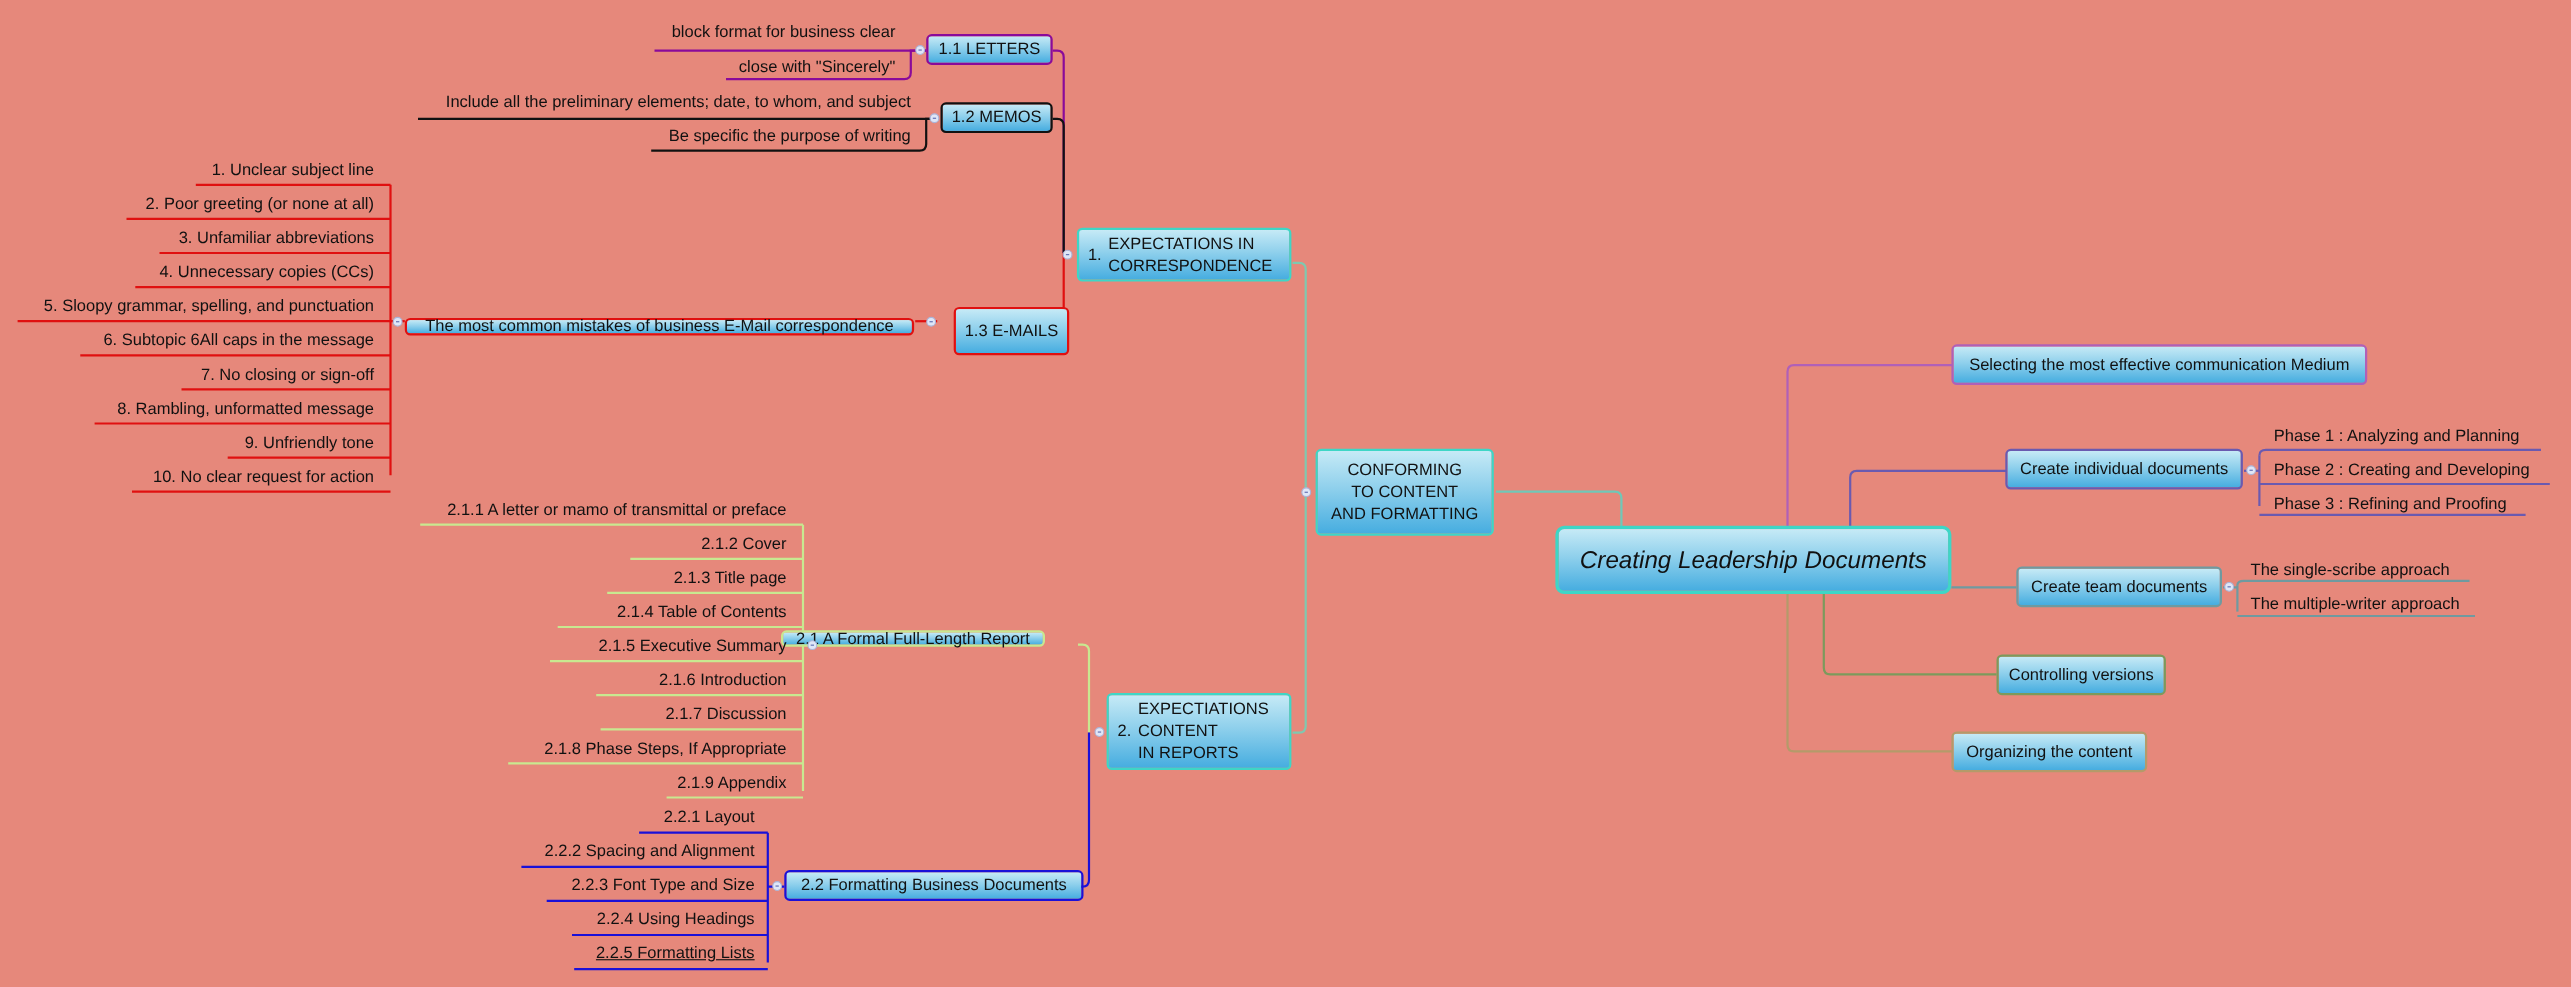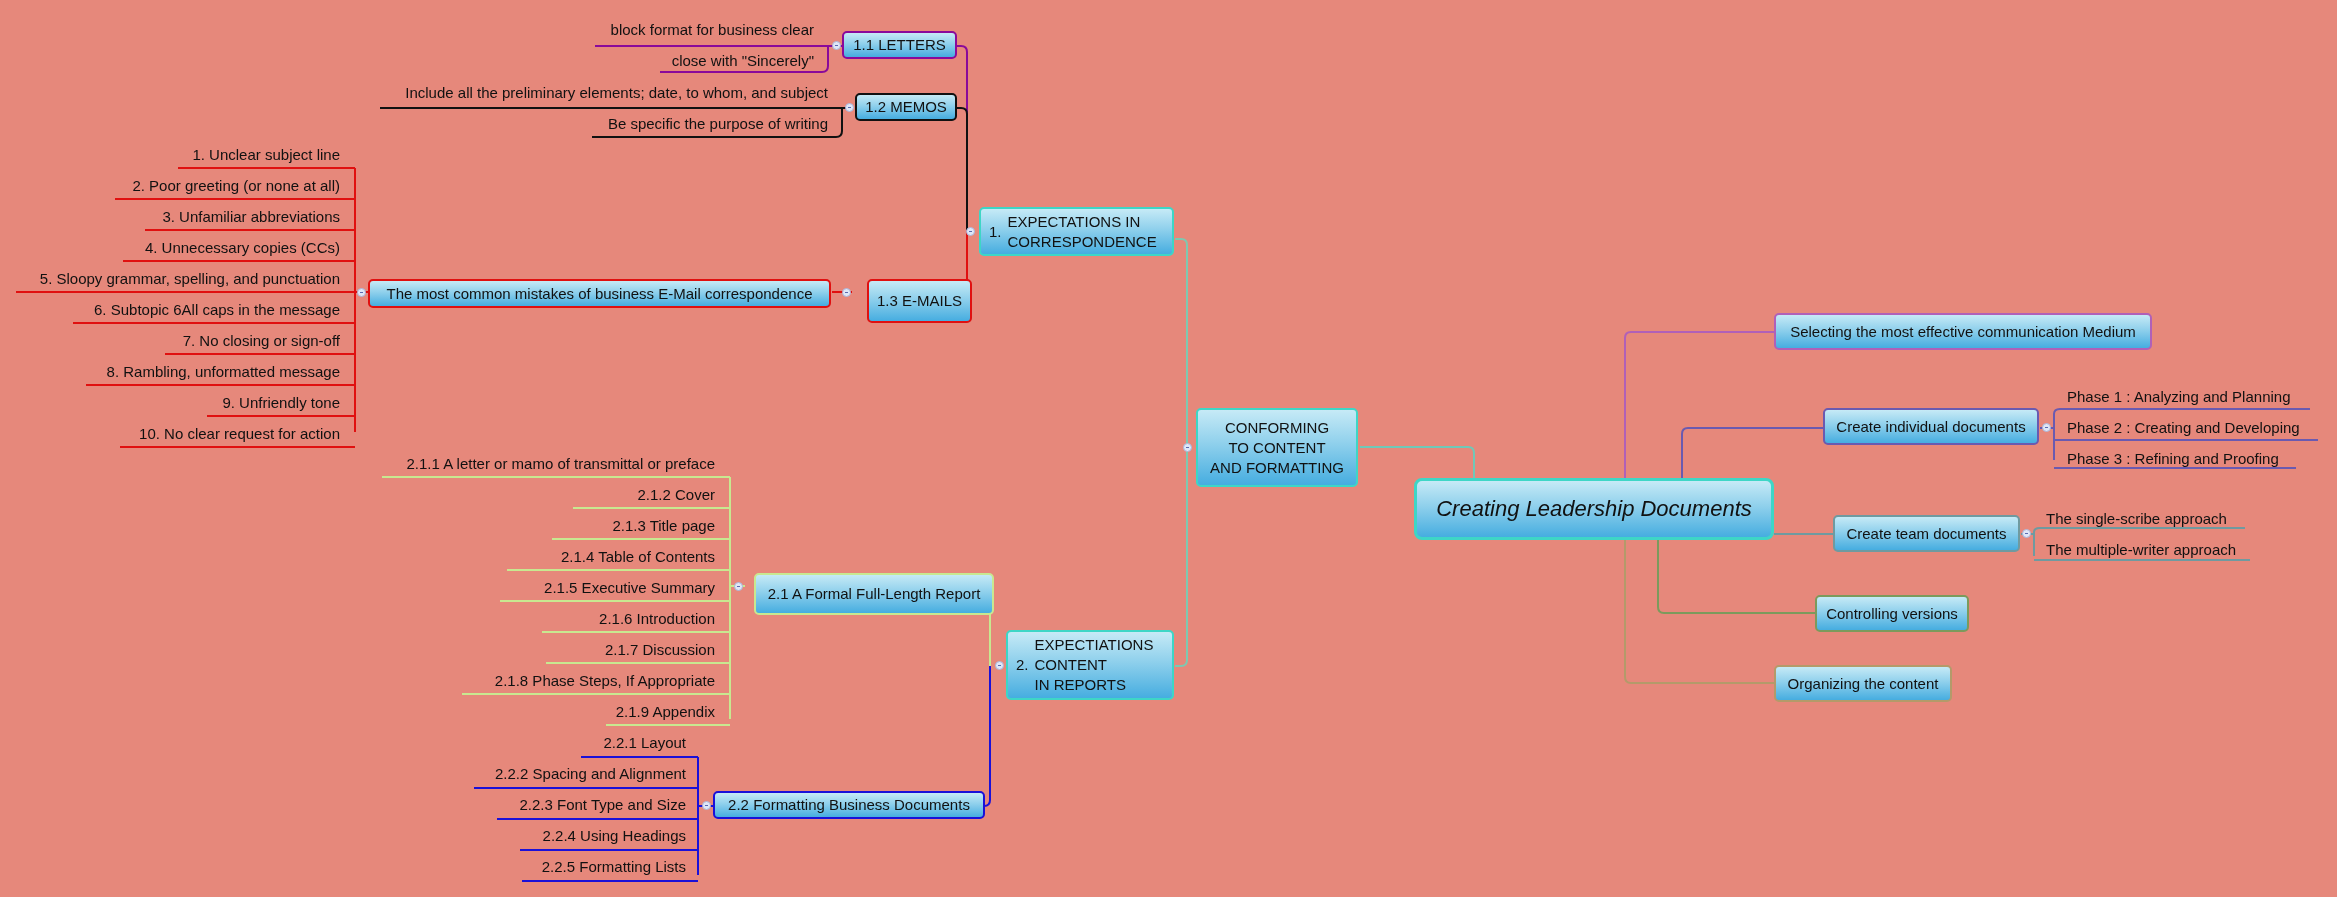--- a/index.html
+++ b/index.html
@@ -135,21 +135,21 @@
   <span>1.2 MEMOS</span>
 </div>
 <div class="tog" style="left:845px;top:103px;"></div>
 <div class="leaf r" style="right:1509px;top:84px;">Include all the preliminary elements; date, to whom, and subject</div>
 <div class="leaf r" style="right:1509px;top:115px;">Be specific the purpose of writing</div>
 
 <div class="node" style="left:852px;top:279px;width:105px;height:44px;border:2px solid #e01010;margin-left:15px;">
   <span>1.3 E-MAILS</span>
 </div>
 <div class="tog" style="left:842px;top:288px;"></div>
-<div class="node" style="left:368px;top:279px;width:463px;height:29px;border:2px solid #e01010;text-align:center;">
+<div class="node" style="left:368px;top:289px;width:463px;height:16px;border:2px solid #e01010;text-align:center;">
   <span>The most common mistakes of business E-Mail correspondence</span>
 </div>
 <div class="tog" style="left:357px;top:288px;"></div>
 
 <div>
   <div class="leaf r" style="right:1997px;top:146px;">1. Unclear subject line</div>
   <div class="leaf r" style="right:1997px;top:177px;">2. Poor greeting (or none at all)</div>
   <div class="leaf r" style="right:1997px;top:208px;">3. Unfamiliar abbreviations</div>
   <div class="leaf r" style="right:1997px;top:239px;">4. Unnecessary copies (CCs)</div>
   <div class="leaf r" style="right:1997px;top:270px;">5. Sloopy grammar, spelling, and punctuation</div>
@@ -163,21 +163,21 @@
 <div class="node" style="left:1006px;top:630px;width:168px;height:70px;border:2px solid #3ed6c6;justify-content:flex-start;padding-left:8px;">
   <span style="margin-right:6px;">2.</span>
   <span style="display:flex;flex-direction:column;text-align:left;">
     <span>EXPECTIATIONS</span>
     <span>CONTENT</span>
     <span>IN REPORTS</span>
   </span>
 </div>
 <div class="tog" style="left:995px;top:661px;"></div>
 
-<div class="node" style="left:754px;top:573px;width:240px;height:42px;border:2px solid #c8e890;">
+<div class="node" style="left:710px;top:573px;width:240px;height:15px;border:2px solid #c8e890;">
   <span>2.1 A Formal Full-Length Report</span>
 </div>
 <div class="tog" style="left:734px;top:582px;"></div>
 <div>
   <div class="leaf r" style="right:1622px;top:455px;">2.1.1 A letter or mamo of transmittal or preface</div>
   <div class="leaf r" style="right:1622px;top:486px;">2.1.2 Cover</div>
   <div class="leaf r" style="right:1622px;top:517px;">2.1.3 Title page</div>
   <div class="leaf r" style="right:1622px;top:548px;">2.1.4 Table of Contents</div>
   <div class="leaf r" style="right:1622px;top:579px;">2.1.5 Executive Summary</div>
   <div class="leaf r" style="right:1622px;top:610px;">2.1.6 Introduction</div>
@@ -188,21 +188,21 @@
 
 <div class="node" style="left:713px;top:791px;width:272px;height:28px;border:2px solid #1a10d8;">
   <span>2.2 Formatting Business Documents</span>
 </div>
 <div class="tog" style="left:702px;top:801px;"></div>
 <div>
   <div class="leaf r" style="right:1651px;top:734px;">2.2.1 Layout</div>
   <div class="leaf r" style="right:1651px;top:765px;">2.2.2 Spacing and Alignment</div>
   <div class="leaf r" style="right:1651px;top:796px;">2.2.3 Font Type and Size</div>
   <div class="leaf r" style="right:1651px;top:827px;">2.2.4 Using Headings</div>
-  <div class="leaf r" style="right:1651px;top:858px;">2.2.5 Formatting Lists</div>
+  <div class="leaf r" style="right:1651px;top:858px;text-decoration:underline;">2.2.5 Formatting Lists</div>
 </div>
 
 <div class="node" style="left:1774px;top:313px;width:378px;height:37px;border:2px solid #b060b8;">
   <span>Selecting the most effective communication Medium</span>
 </div>
 
 <div class="node" style="left:1823px;top:408px;width:216px;height:37px;border:2px solid #6a5ab0;">
   <span>Create individual documents</span>
 </div>
 <div class="tog" style="left:2042px;top:423px;"></div>

